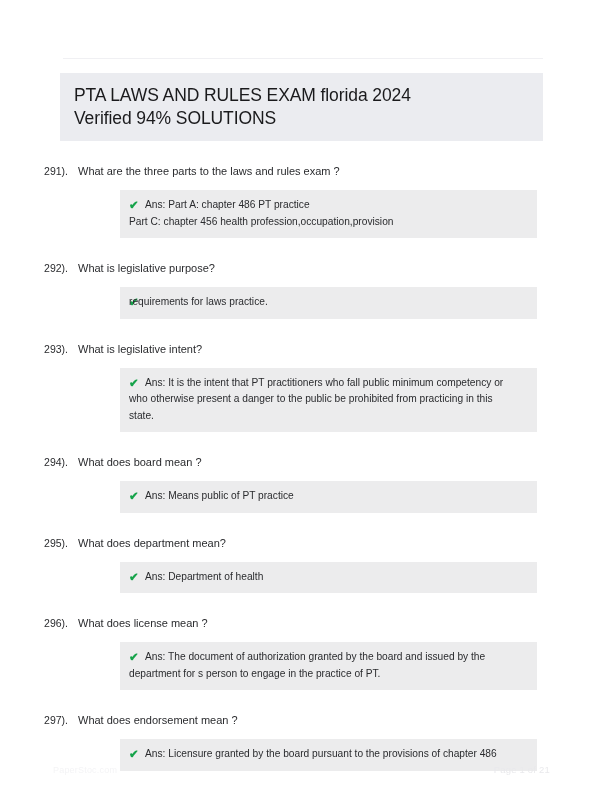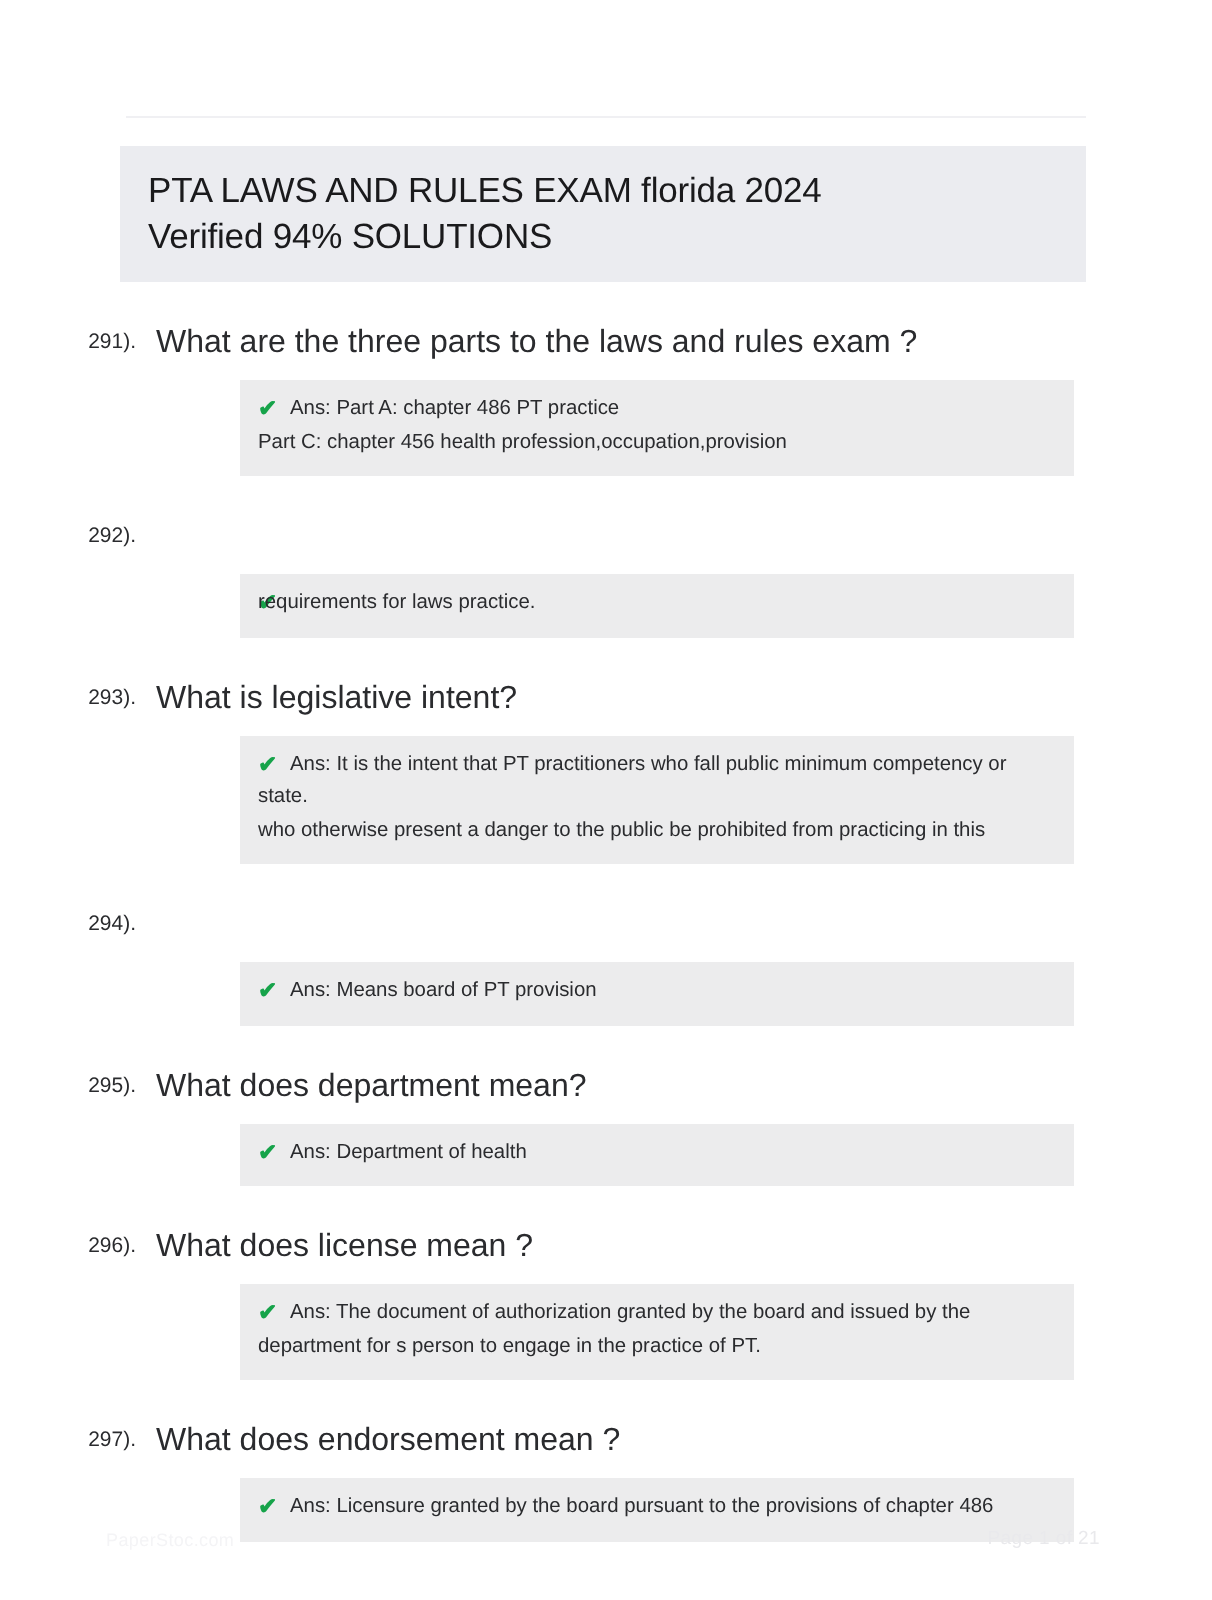--- a/index.html
+++ b/index.html
@@ -78,21 +78,21 @@
     left: 0;
     top: 0;
     width: 68px;
     text-align: right;
     font-size: 10.5px;
     line-height: 17px;
     color: #2a2b2e;
   }
 
   .q-text {
-    font-size: 16px;
+    font-size: 11px;
     line-height: 17px;
     color: #2a2b2e;
   }
 
   .a-box {
     margin: 10px 0 0 120px;
     width: 417px;
     background: #ececed;
     padding: 7px 10px 8px 9px;
   }
@@ -171,45 +171,47 @@
         </div>
         <div class="a-box">
           <div class="a-line first"><span class="check-icon">✔</span><span>Ans: Part A: chapter 486 PT practice</span></div>
           <div class="a-line">Part C: chapter 456 health profession,occupation,provision</div>
         </div>
       </div>
       <div class="gap"></div>
       <div class="qa-item">
         <div class="q-row">
           <div class="q-number">292).</div>
+          <div class="q-text">What is legislative purpose?</div>
         </div>
         <div class="a-box">
           <div class="a-line first"><span class="check-icon">✔</span></div>
           <div class="a-line">requirements for laws practice.</div>
         </div>
       </div>
       <div class="gap"></div>
       <div class="qa-item">
         <div class="q-row">
           <div class="q-number">293).</div>
           <div class="q-text">What is legislative intent?</div>
         </div>
         <div class="a-box">
           <div class="a-line first"><span class="check-icon">✔</span><span>Ans: It is the intent that PT practitioners who fall public minimum competency or</span></div>
+          <div class="a-line">who otherwise present a danger to the public be prohibited from practicing in this</div>
           <div class="a-line">state.</div>
-          <div class="a-line">who otherwise present a danger to the public be prohibited from practicing in this</div>
         </div>
       </div>
       <div class="gap"></div>
       <div class="qa-item">
         <div class="q-row">
           <div class="q-number">294).</div>
-        </div>
-        <div class="a-box">
-          <div class="a-line first"><span class="check-icon">✔</span><span>Ans: Means board of PT provision</span></div>
+          <div class="q-text">What does board mean ?</div>
+        </div>
+        <div class="a-box">
+          <div class="a-line first"><span class="check-icon">✔</span><span>Ans: Means public of PT practice</span></div>
         </div>
       </div>
       <div class="gap"></div>
       <div class="qa-item">
         <div class="q-row">
           <div class="q-number">295).</div>
           <div class="q-text">What does department mean?</div>
         </div>
         <div class="a-box">
           <div class="a-line first"><span class="check-icon">✔</span><span>Ans: Department of health</span></div>

